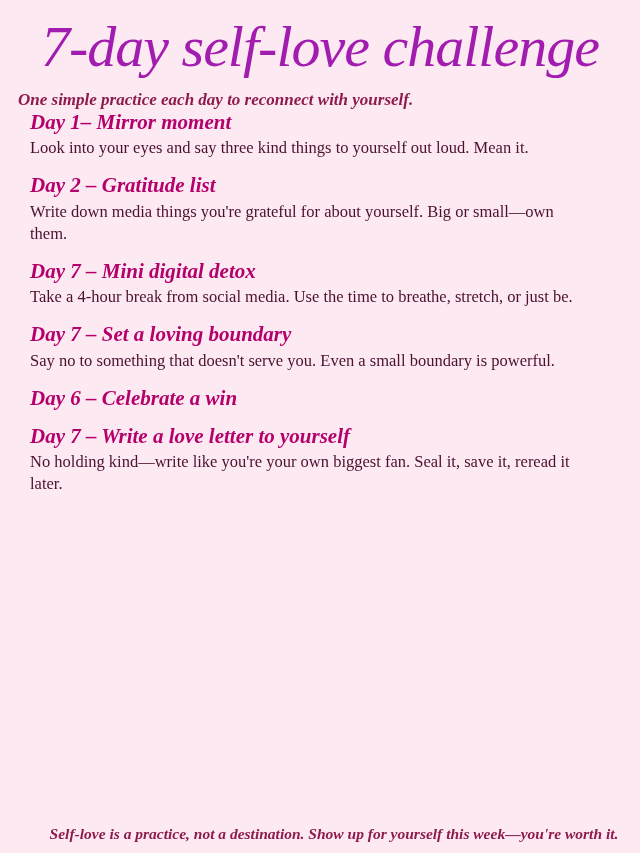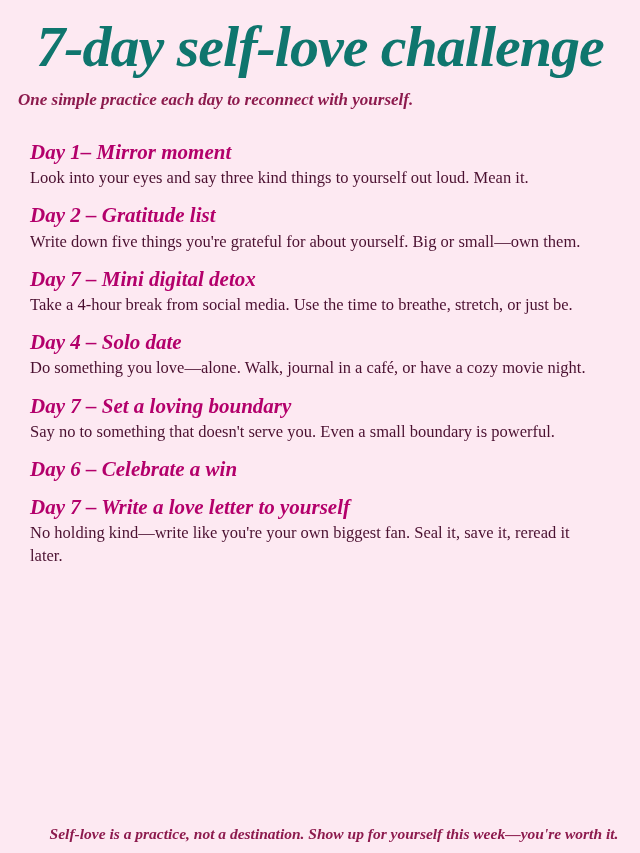--- a/index.html
+++ b/index.html
@@ -16,41 +16,41 @@
   .page {
     position: relative;
     width: 640px;
     height: 853px;
     box-sizing: border-box;
     padding: 10px 18px 0 18px;
     background: #fde9f2;
   }
   .title {
     font-family: "Liberation Serif", serif;
-    font-weight: bold;
+    font-weight: normal;
     font-style: italic;
-    color: #0f766e;
+    color: #a21caf;
     font-size: 58px;
     line-height: 1.0;
     text-align: center;
     letter-spacing: -1px;
     margin: 8px 0 0 0;
     white-space: nowrap;
   }
   .subtitle {
     font-family: "Liberation Serif", serif;
     font-weight: bold;
     font-style: italic;
     color: #8d1b4e;
     font-size: 17px;
     text-align: left;
     margin: 14px 0 0 0;
   }
   .entries {
-    margin-top: 30px;
+    margin-top: 0;
     padding: 0 12px 0 12px;
   }
   .entry {
     margin-bottom: 14px;
   }
   .entry-title {
     font-family: "Liberation Serif", serif;
     font-weight: bold;
     font-style: italic;
     color: #b3006b;
@@ -92,32 +92,28 @@
 
   <div class="entries">
 
     <div class="entry">
       <div class="entry-title">Day 1– Mirror moment</div>
       <div class="entry-body">Look into your eyes and say three kind things to yourself out loud. Mean it.</div>
     </div>
 
     <div class="entry">
       <div class="entry-title">Day 2 – Gratitude list</div>
-      <div class="entry-body">Write down five things you're grateful for about yourself. Big or small—own them.</div>
+      <div class="entry-body">Write down media things you're grateful for about yourself. Big or small—own them.</div>
     </div>
 
     <div class="entry">
       <div class="entry-title">Day 7 – Mini digital detox</div>
       <div class="entry-body">Take a 4-hour break from social media. Use the time to breathe, stretch, or just be.</div>
     </div>
 
-    <div class="entry">
-      <div class="entry-title">Day 4 – Solo date</div>
-      <div class="entry-body">Do something you love—alone. Walk, journal in a café, or have a cozy movie night.</div>
-    </div>
 
     <div class="entry">
       <div class="entry-title">Day 7 – Set a loving boundary</div>
       <div class="entry-body">Say no to something that doesn't serve you. Even a small boundary is powerful.</div>
     </div>
 
     <div class="entry">
       <div class="entry-title">Day 6 – Celebrate a win</div>
     </div>
 

